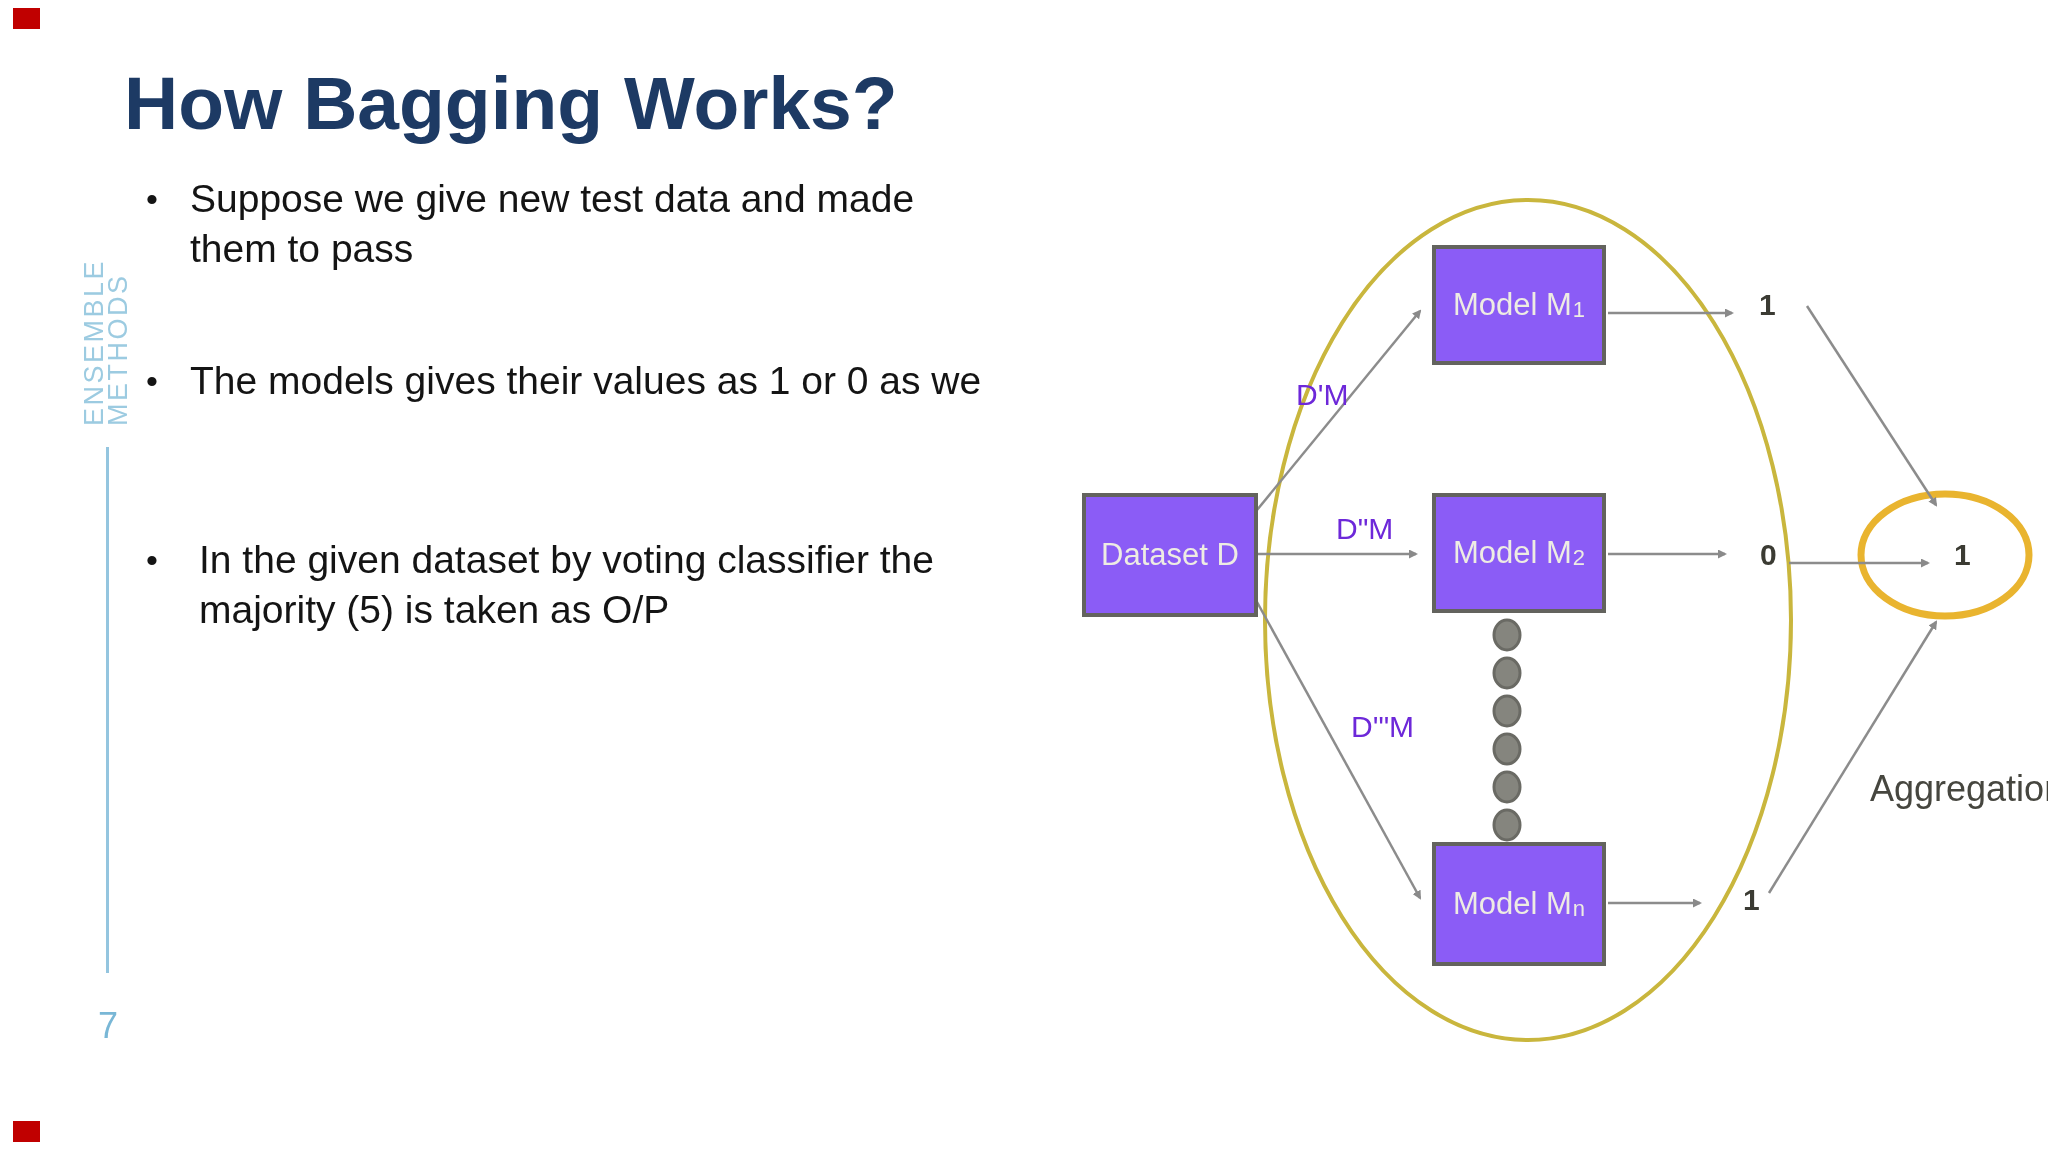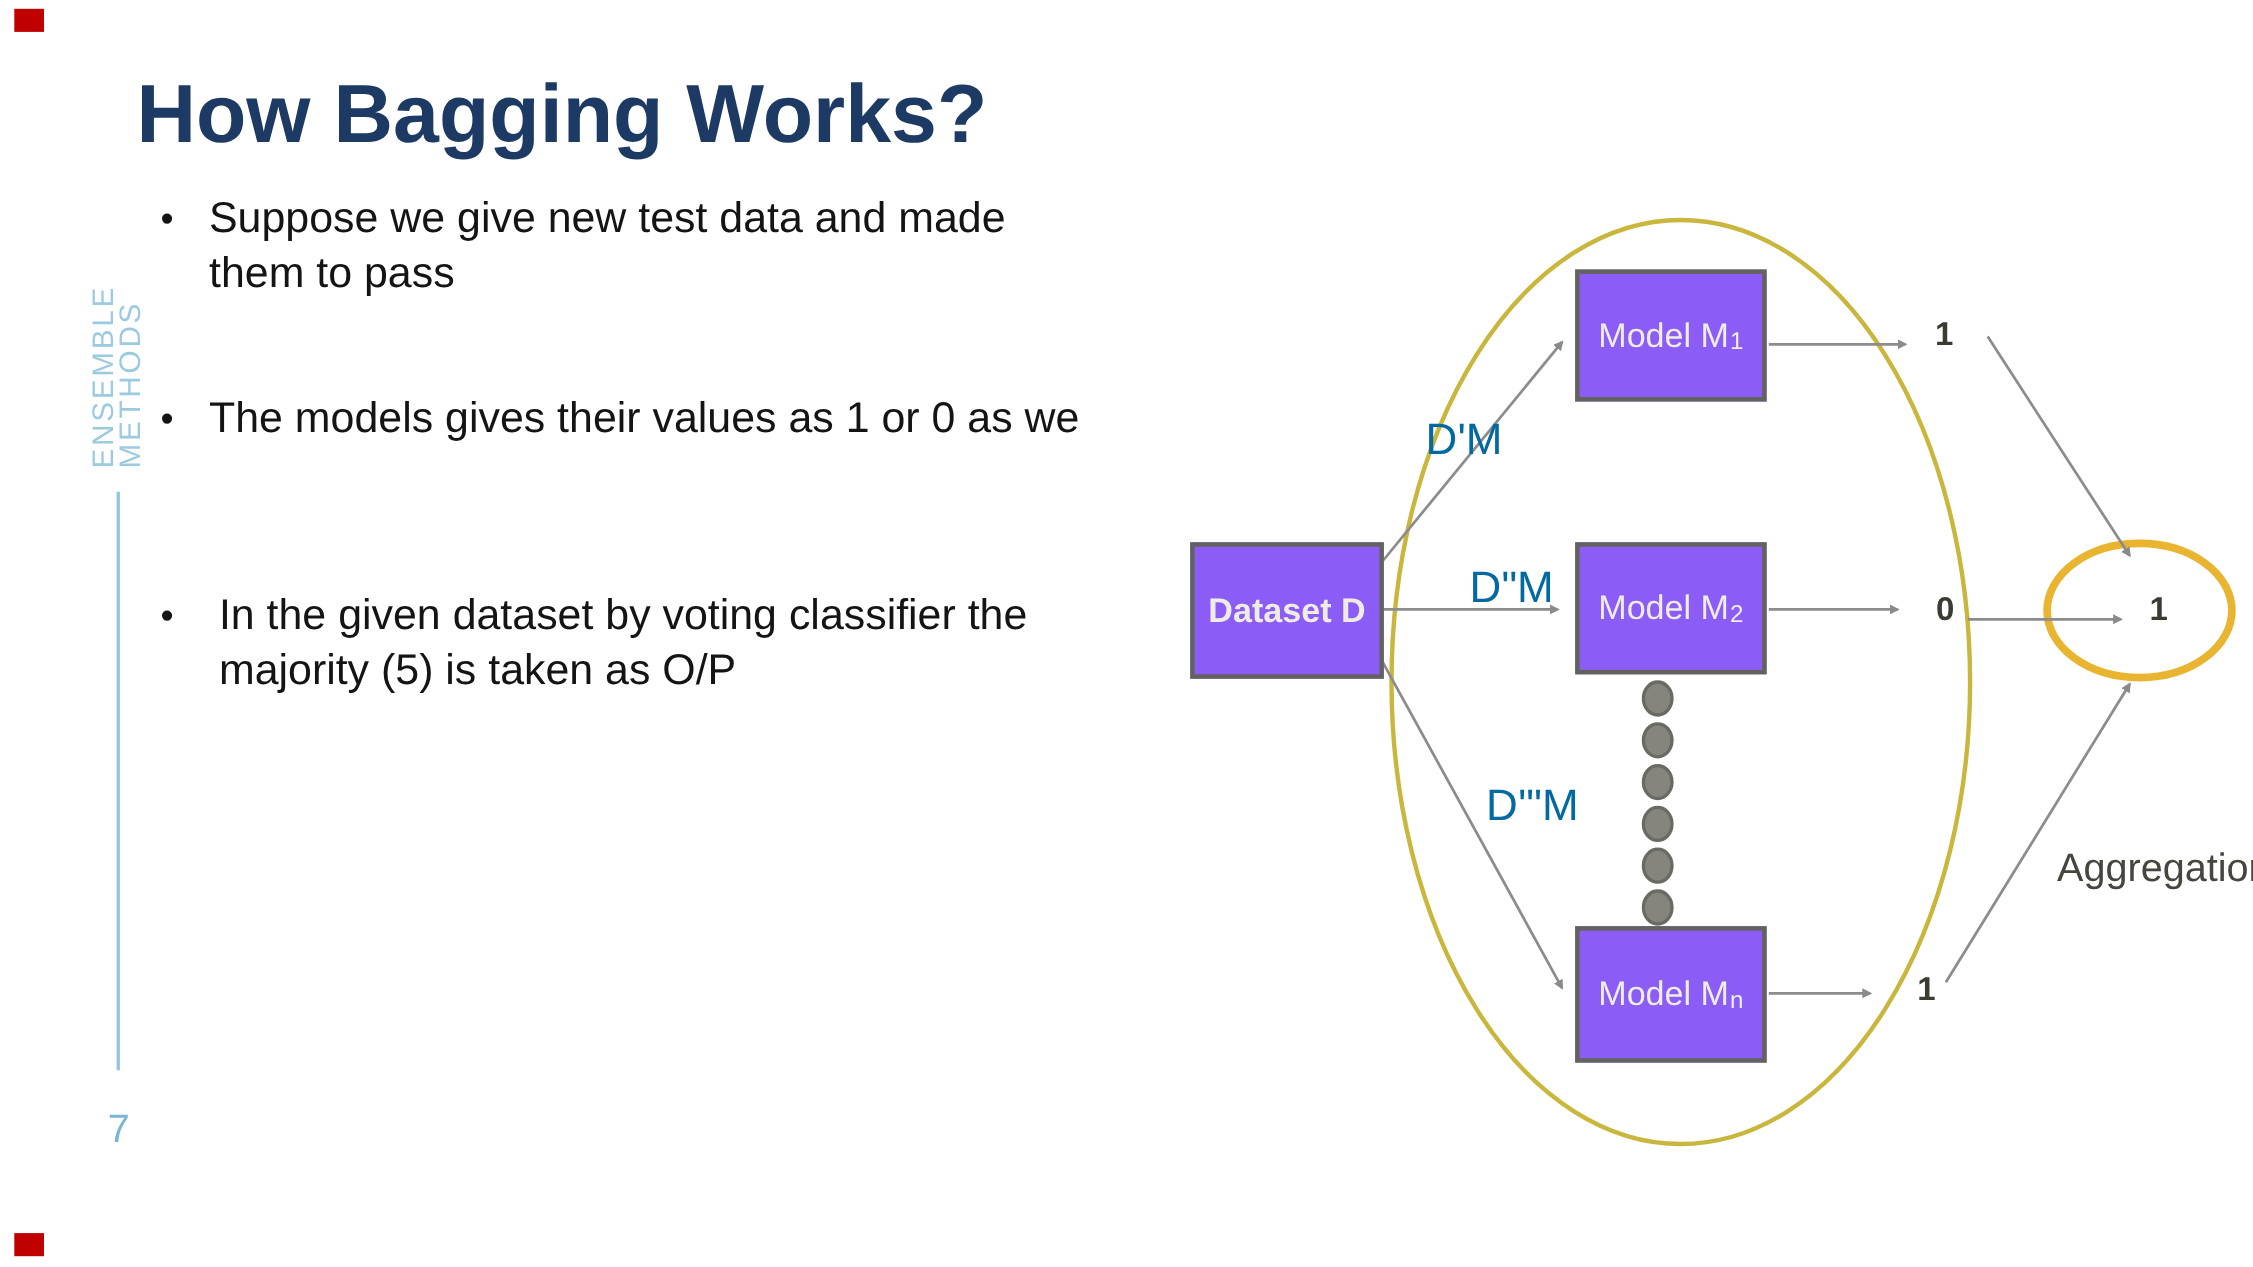--- a/index.html
+++ b/index.html
@@ -105,29 +105,29 @@
     justify-content: center;
     font-size: 31px;
     white-space: nowrap;
   }
   .dbox .sub {
     font-size: 22px;
     position: relative;
     top: 5px;
     margin-left: 1px;
   }
-  #dataset-box { left: 22px;  top: 313px; width: 176px; height: 124px; font-weight: bold; }
+  #dataset-box { left: 22px;  top: 313px; width: 176px; height: 124px; }
   #model1-box  { left: 372px; top: 65px;  width: 174px; height: 120px; }
   #model2-box  { left: 372px; top: 313px; width: 174px; height: 120px; }
   #modeln-box  { left: 372px; top: 662px; width: 174px; height: 124px; }
 
   .edge-label {
     position: absolute;
-    font-size: 40px;
-    color: #0369a1;
+    font-size: 30px;
+    color: #6d28d9;
     white-space: nowrap;
   }
   #label-dm1 { left: 236px; top: 198px; }
   #label-dm2 { left: 276px; top: 332px; }
   #label-dmn { left: 291px; top: 530px; }
 
   .out-num {
     position: absolute;
     font-size: 30px;
     font-weight: 700;

